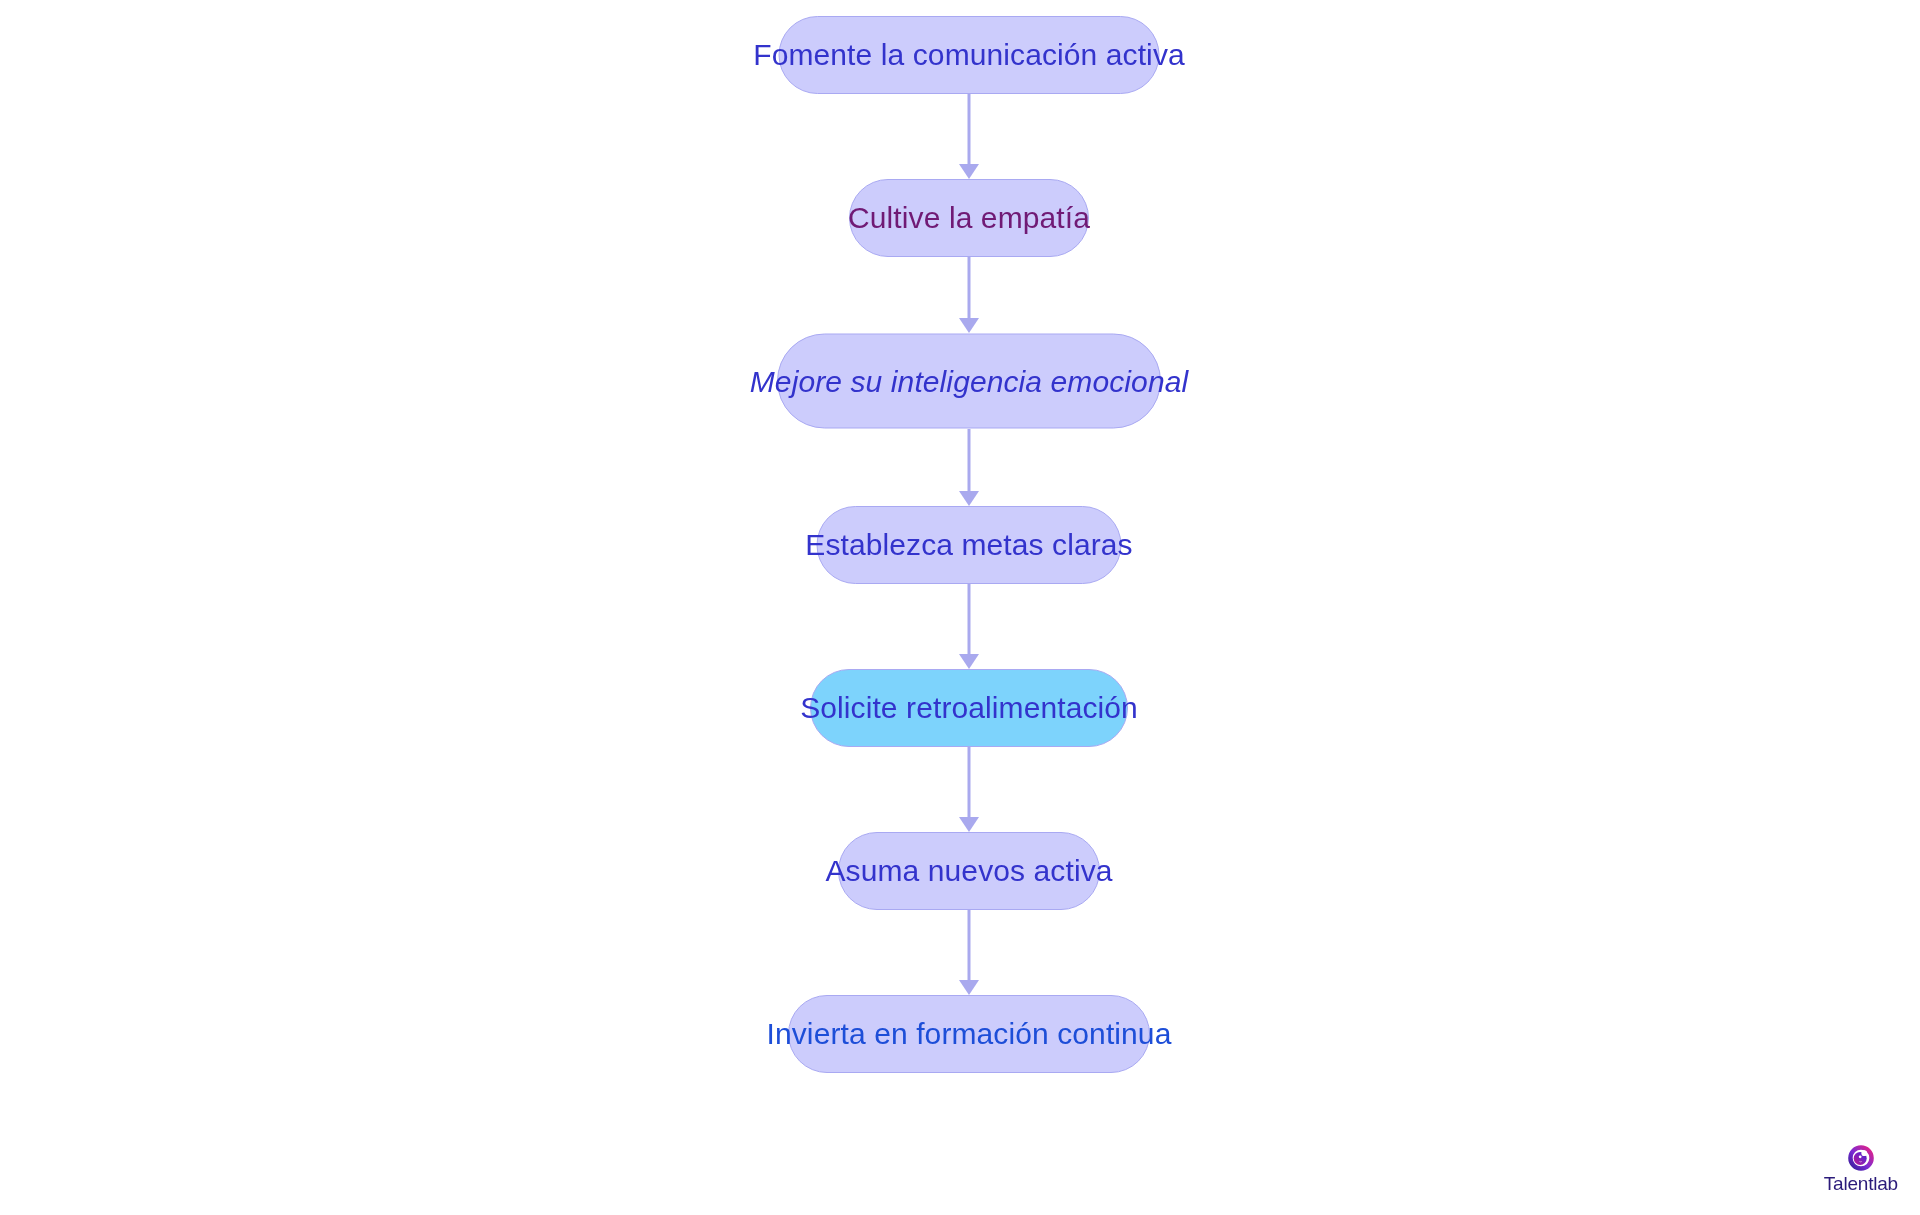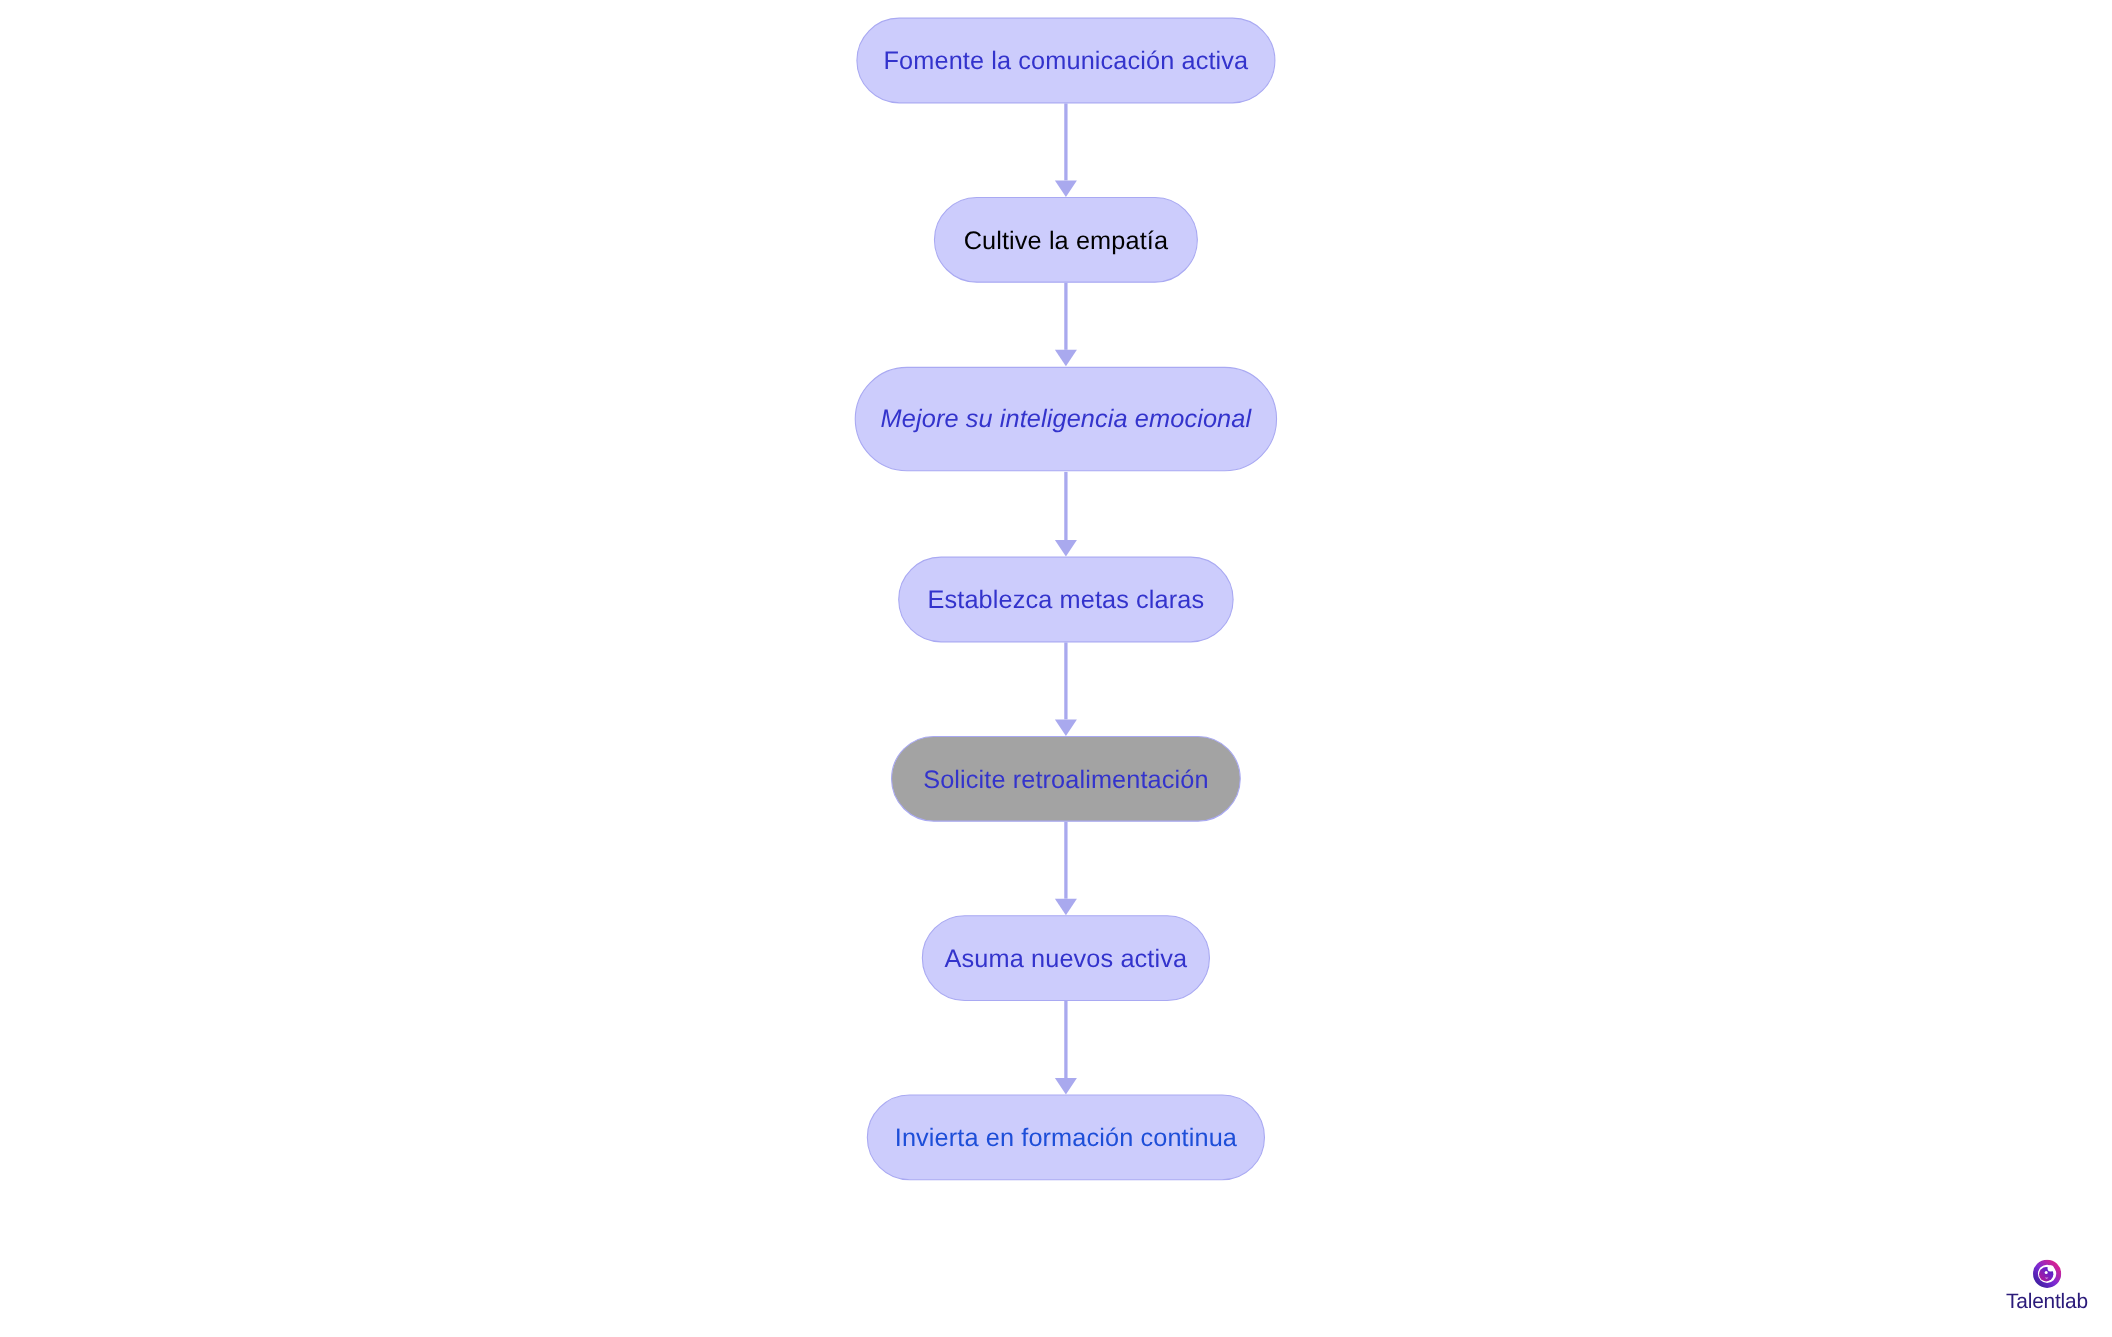--- a/index.html
+++ b/index.html
@@ -36,21 +36,21 @@
     position: absolute;
     box-sizing: border-box;
     display: flex;
     align-items: center;
     justify-content: center;
     background: #ccccfc;
     border: 1.6px solid #a9a9f2;
     border-radius: 999px;
     color: #3333cc;
     font-family: "Liberation Sans", sans-serif;
-    font-size: 23px;
+    font-size: 30px;
     font-weight: 400;
     letter-spacing: 0.1px;
     white-space: nowrap;
     transform: translate(-50%, -50%);
   }
 
   .node-label {
     display: block;
     line-height: 1;
     padding: 0 2px;
@@ -137,30 +137,30 @@
     <div class="connector" style="left: 969px; top: 910px; height: 85px;">
       <div class="connector-line" style="height: 70px; background: rgb(169, 169, 238);"></div>
       <div class="connector-head" style="top: 70px; border-top-color: rgb(169, 169, 238);"></div>
     </div>
   </div>
 
   <div class="flow-layer">
     <div class="node" style="left: 969px; top: 55px; width: 381px; height: 78px; background: rgb(204, 204, 252); border-color: rgb(169, 169, 242); color: rgb(51, 51, 204);">
       <span class="node-label">Fomente la comunicación activa</span>
     </div>
-    <div class="node" style="left: 969px; top: 218px; width: 240px; height: 78px; background: rgb(204, 204, 252); border-color: rgb(169, 169, 242); color: #000000;">
+    <div class="node" style="left: 969px; top: 218px; width: 240px; height: 78px; background: rgb(204, 204, 252); border-color: rgb(169, 169, 242); color: #701a75;">
       <span class="node-label">Cultive la empatía</span>
     </div>
     <div class="node" style="left: 969px; top: 381px; width: 384px; height: 95px; background: rgb(204, 204, 252); border-color: rgb(169, 169, 242); color: rgb(51, 51, 204); font-style: italic;">
       <span class="node-label">Mejore su inteligencia emocional</span>
     </div>
     <div class="node" style="left: 969px; top: 545px; width: 305px; height: 78px; background: rgb(204, 204, 252); border-color: rgb(169, 169, 242); color: rgb(51, 51, 204);">
       <span class="node-label">Establezca metas claras</span>
     </div>
-    <div class="node" style="left: 969px; top: 708px; width: 318px; height: 78px; background: #a3a3a3; border-color: rgb(169, 169, 242); color: rgb(51, 51, 204);">
+    <div class="node" style="left: 969px; top: 708px; width: 318px; height: 78px; background: #7dd3fc; border-color: rgb(169, 169, 242); color: rgb(51, 51, 204);">
       <span class="node-label">Solicite retroalimentación</span>
     </div>
     <div class="node" style="left: 969px; top: 871px; width: 262px; height: 78px; background: rgb(204, 204, 252); border-color: rgb(169, 169, 242); color: rgb(51, 51, 204);">
       <span class="node-label">Asuma nuevos activa</span>
     </div>
     <div class="node" style="left: 969px; top: 1034px; width: 362px; height: 78px; background: rgb(204, 204, 252); border-color: rgb(169, 169, 242); color: #1d4ed8;">
       <span class="node-label">Invierta en formación continua</span>
     </div>
   </div>
 

